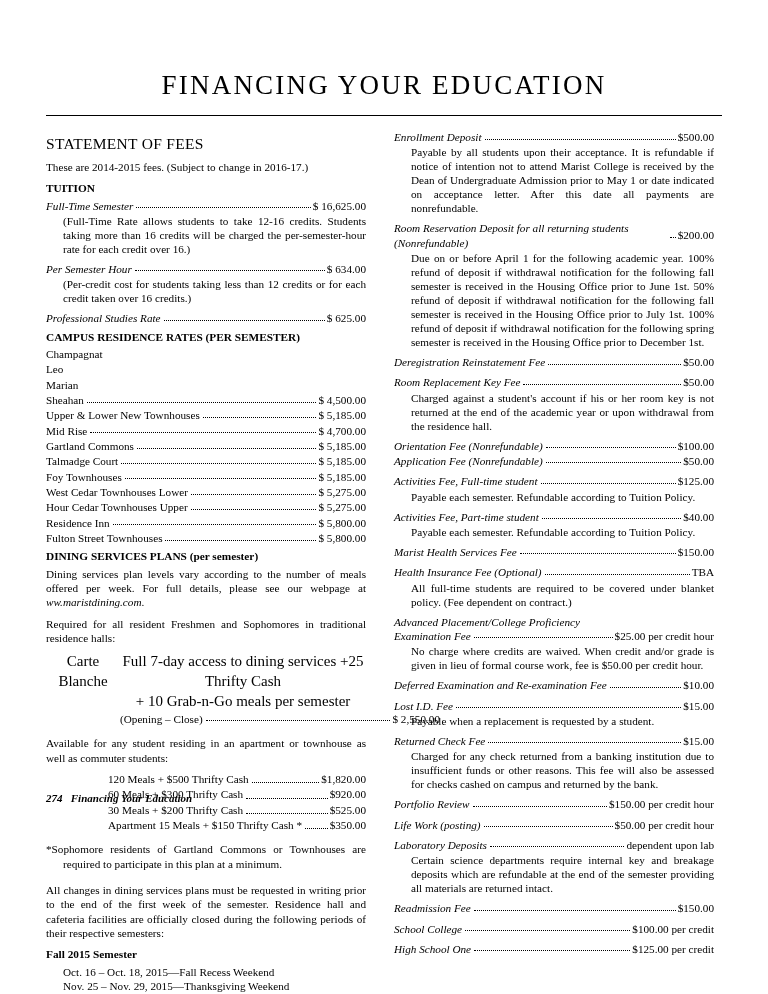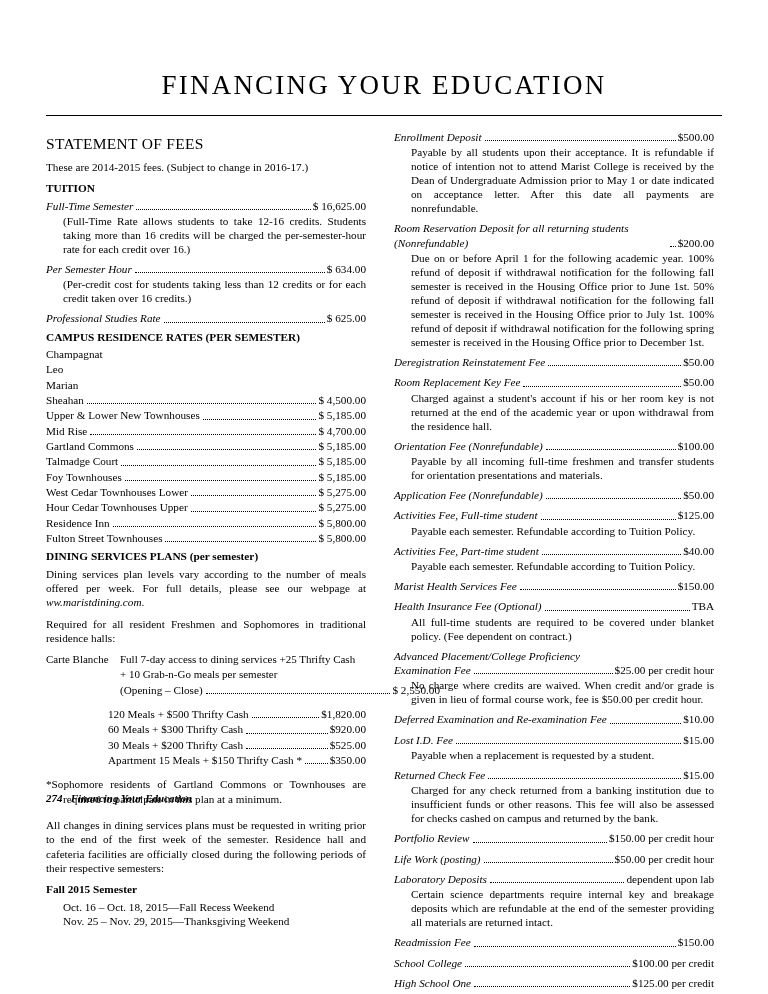--- a/index.html
+++ b/index.html
@@ -60,21 +60,21 @@
     text-align: justify;
   }
   .indent {
     margin-left: 17px;
   }
   .italic { font-style: italic; }
 
   
   .fee-row {
     display: flex;
-    align-items: flex-end;
+    align-items: center;
     width: 100%;
     margin: 0 0 1px 0;
     font-size: 11.2px;
   }
   .fee-row .label {
     white-space: nowrap;
   }
   .fee-row .dots {
     flex: 1 1 auto;
     border-bottom: 1.1px dotted #000;
@@ -94,22 +94,23 @@
     text-align: justify;
   }
   .blockgap { height: 9px; }
   .smallgap { height: 5px; }
 
   .plain-list div {
     margin-bottom: 1px;
   }
   .dining-line {
     display: flex;
-    font-size: 11px;
+    font-size: 15px;
     margin-bottom: 1px;
+    text-align: center;
   }
   .dining-line .lbl {
     width: 74px;
     flex: 0 0 74px;
   }
   .dining-line .val {
     flex: 1;
   }
   .meal-row {
     display: flex;
@@ -251,20 +252,21 @@
         <span class="lbl"></span>
         <span class="val">+ 10 Grab-n-Go meals per semester</span>
       </div>
       <div class="fee-row" style="margin-left:74px;">
         <span class="label">(Opening – Close)</span>
         <span class="dots"></span>
         <span class="amt">$ 2,550.00</span>
       </div>
 
       <div class="blockgap"></div>
+      <p class="para">Available for any student residing in an apartment or townhouse as well as commuter students:</p>
 
       <div class="meal-row">
         <span class="m-label">120 Meals + $500 Thrifty Cash</span>
         <span class="m-dots"></span>
         <span class="m-amt">$1,820.00</span>
       </div>
       <div class="meal-row">
         <span class="m-label">60 Meals + $300 Thrifty Cash</span>
         <span class="m-dots"></span>
         <span class="m-amt">$920.00</span>
@@ -320,21 +322,20 @@
         <span class="dots"></span>
         <span class="amt">$50.00</span>
       </div>
       <div class="note note-just">Charged against a student's account if his or her room key is not returned at the end of the academic year or upon withdrawal from the residence hall.</div>
 
       <div class="fee-row">
         <span class="label italic">Orientation Fee (Nonrefundable)</span>
         <span class="dots"></span>
         <span class="amt">$100.00</span>
       </div>
-      <div class="note note-just">Payable by all incoming full-time freshmen and transfer students for orientation presentations and materials.</div>
 
       <div class="fee-row">
         <span class="label italic">Application Fee (Nonrefundable)</span>
         <span class="dots"></span>
         <span class="amt">$50.00</span>
       </div>
       <div class="smallgap"></div>
 
       <div class="fee-row">
         <span class="label italic">Activities Fee, Full-time student</span>

